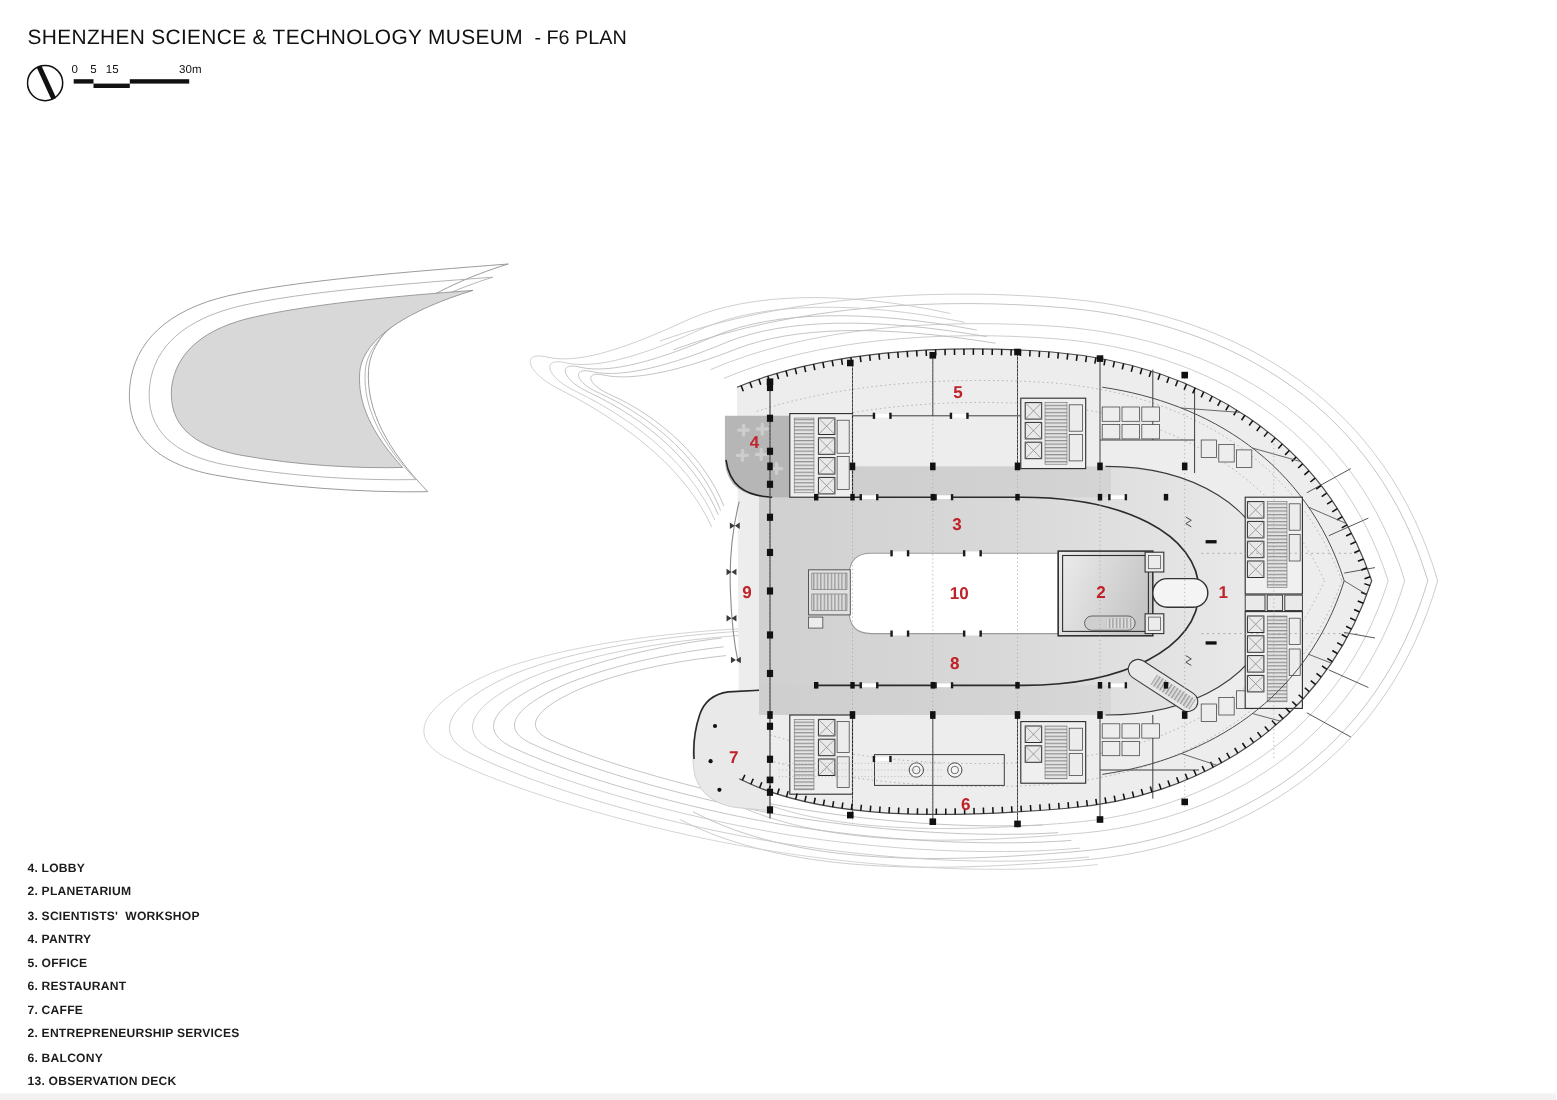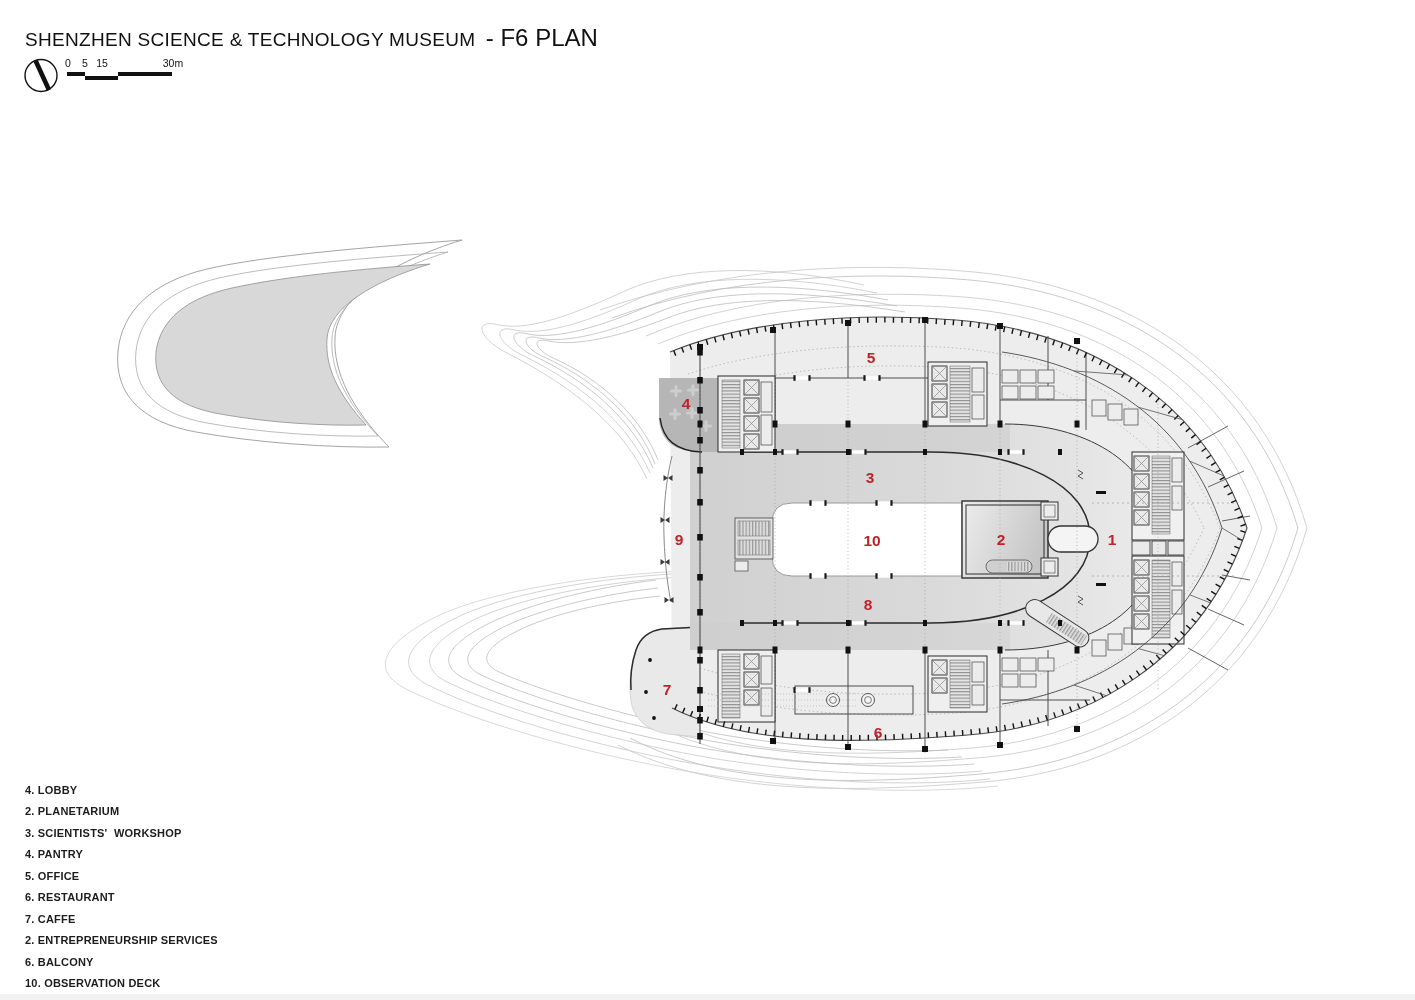--- a/index.html
+++ b/index.html
@@ -1,20 +1,20 @@
 <!DOCTYPE html>
 <html><head>
 <meta charset="utf-8">
 <style>
   html,body{margin:0;padding:0;background:#fff;}
   .page{position:relative;width:1415px;height:1000px;background:#ffffff;overflow:hidden;
         font-family:"Liberation Sans",sans-serif;}
   .title{position:absolute;left:25px;top:24px;white-space:nowrap;color:#111;}
   .title .main{font-size:19px;letter-spacing:.3px;}
-  .title .suffix{font-size:24px;margin-left:6px;}
+  .title .suffix{font-size:18px;margin-left:6px;}
   .north{position:absolute;left:24px;top:58px;}
   .scalebar{position:absolute;left:0;top:0;}
   .scalebar .lab{position:absolute;font-size:10.5px;color:#111;transform:translateX(-50%);}
   .scalebar .seg{position:absolute;height:4.5px;background:#111;}
   .legend{position:absolute;left:25px;top:779px;}
   .legend-row{height:21.5px;font-size:11px;font-weight:bold;color:#1c1c1c;letter-spacing:.2px;
               display:flex;align-items:center;white-space:pre;}
   .bottom-edge{position:absolute;left:0;top:994px;width:1415px;height:6px;background:#f2f2f2;}
   svg text.roomlab{font-family:"Liberation Sans",sans-serif;font-weight:bold;font-size:15.5px;}
 </style>
@@ -46,21 +46,21 @@
   <div class="legend" id="legend">
       <div class="legend-row">4. LOBBY</div>
       <div class="legend-row">2. PLANETARIUM</div>
       <div class="legend-row">3. SCIENTISTS'  WORKSHOP</div>
       <div class="legend-row">4. PANTRY</div>
       <div class="legend-row">5. OFFICE</div>
       <div class="legend-row">6. RESTAURANT</div>
       <div class="legend-row">7. CAFFE</div>
       <div class="legend-row">2. ENTREPRENEURSHIP SERVICES</div>
       <div class="legend-row">6. BALCONY</div>
-      <div class="legend-row">10. OBSERVATION DECK</div>
+      <div class="legend-row">13. OBSERVATION DECK</div>
     </div>
 
   <svg id="plan" width="1415" height="1000" viewBox="0 0 1415 1000" style="position:absolute;left:0;top:0">
     <defs>
       <linearGradient id="coreGrad" x1="0" y1="0" x2="1" y2="0">
         <stop offset="0" stop-color="#d0d0d0"></stop>
         <stop offset="0.5" stop-color="#d9d9d9"></stop>
         <stop offset="0.78" stop-color="#e2e2e2"></stop>
         <stop offset="1" stop-color="#ebebeb"></stop>
       </linearGradient>

